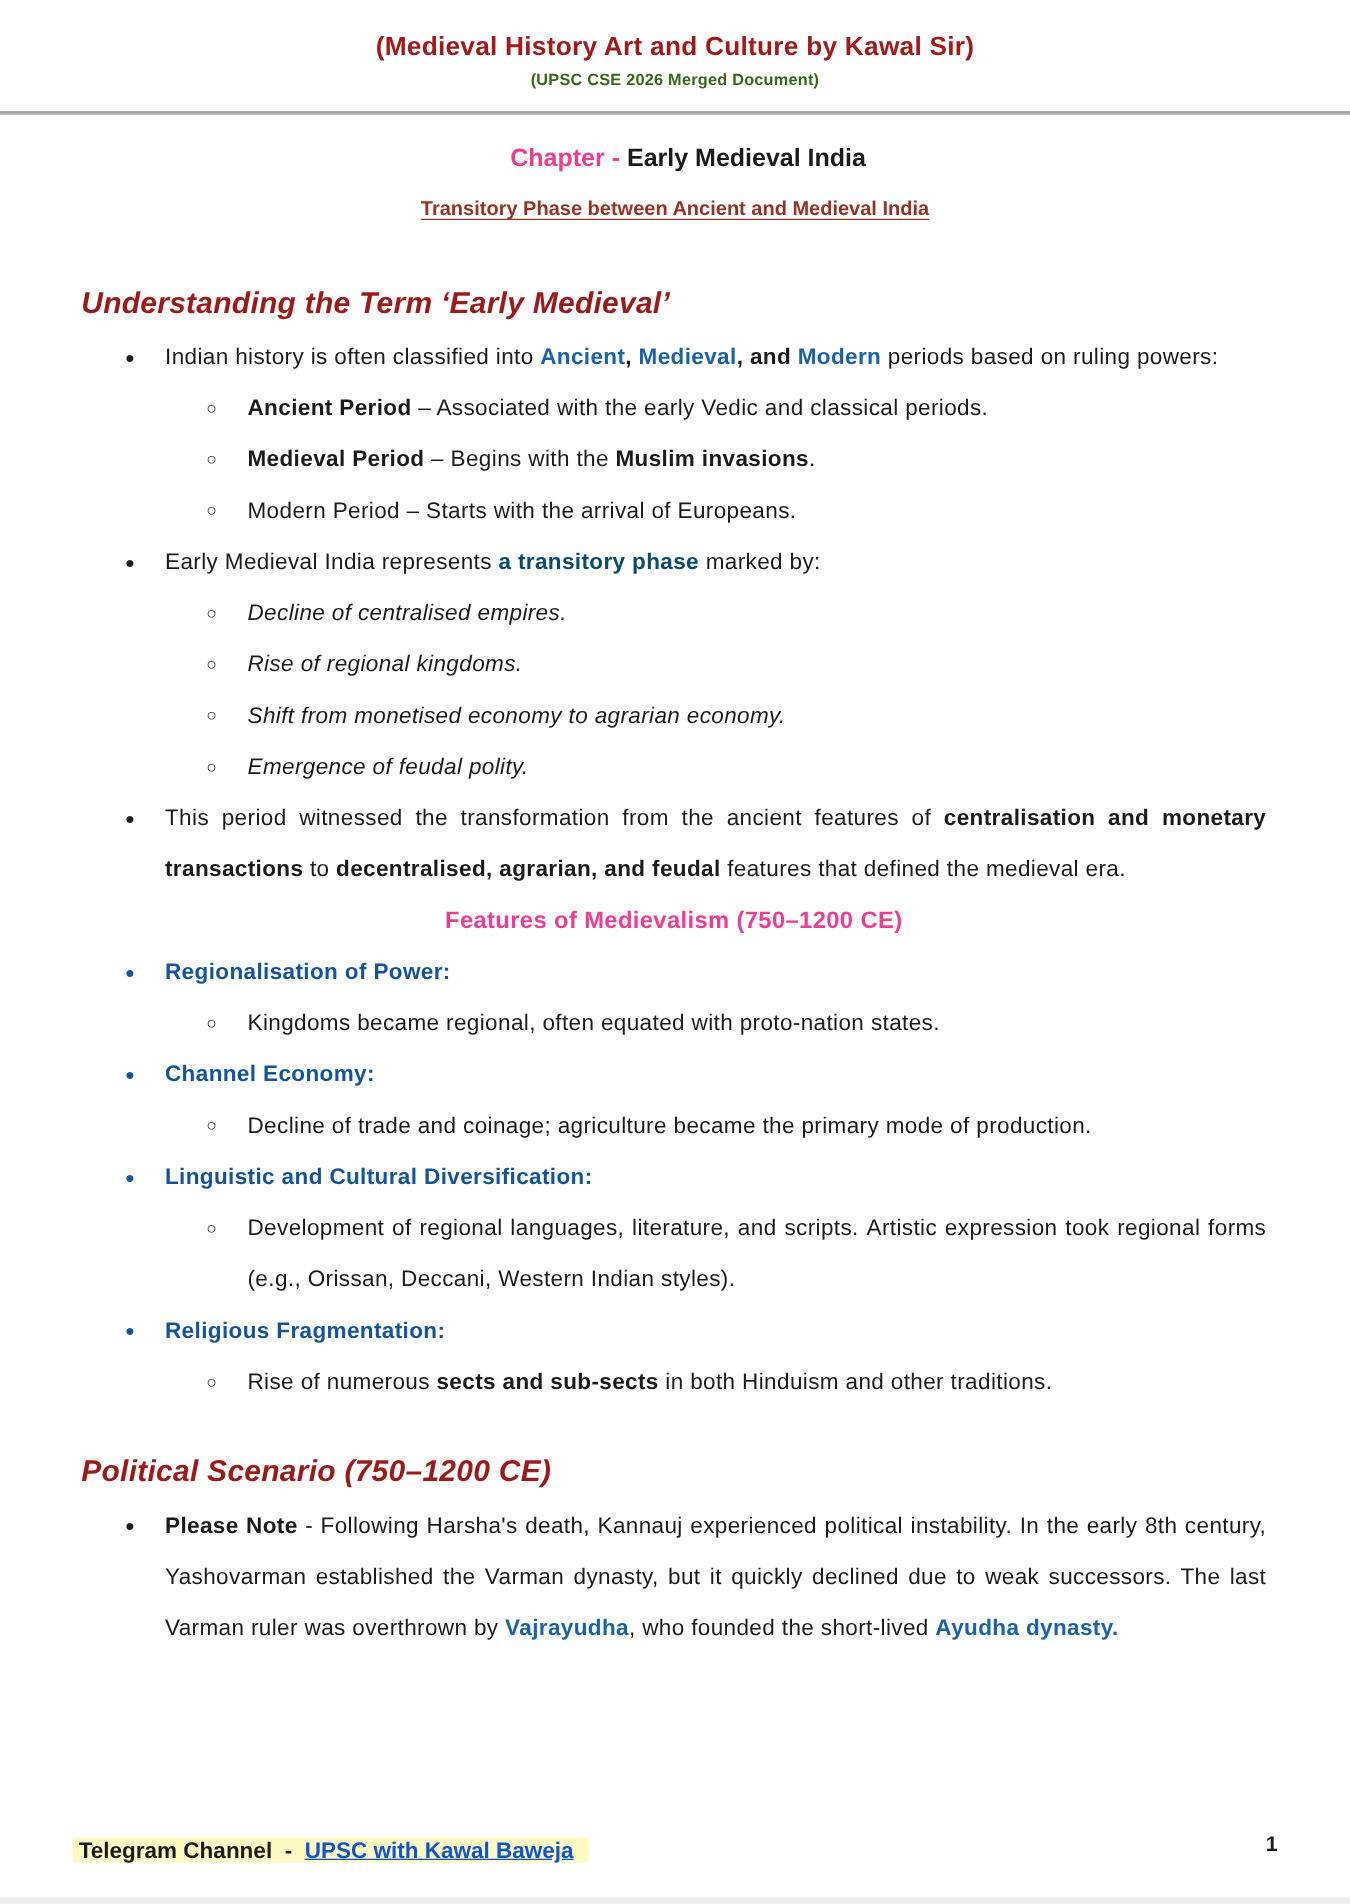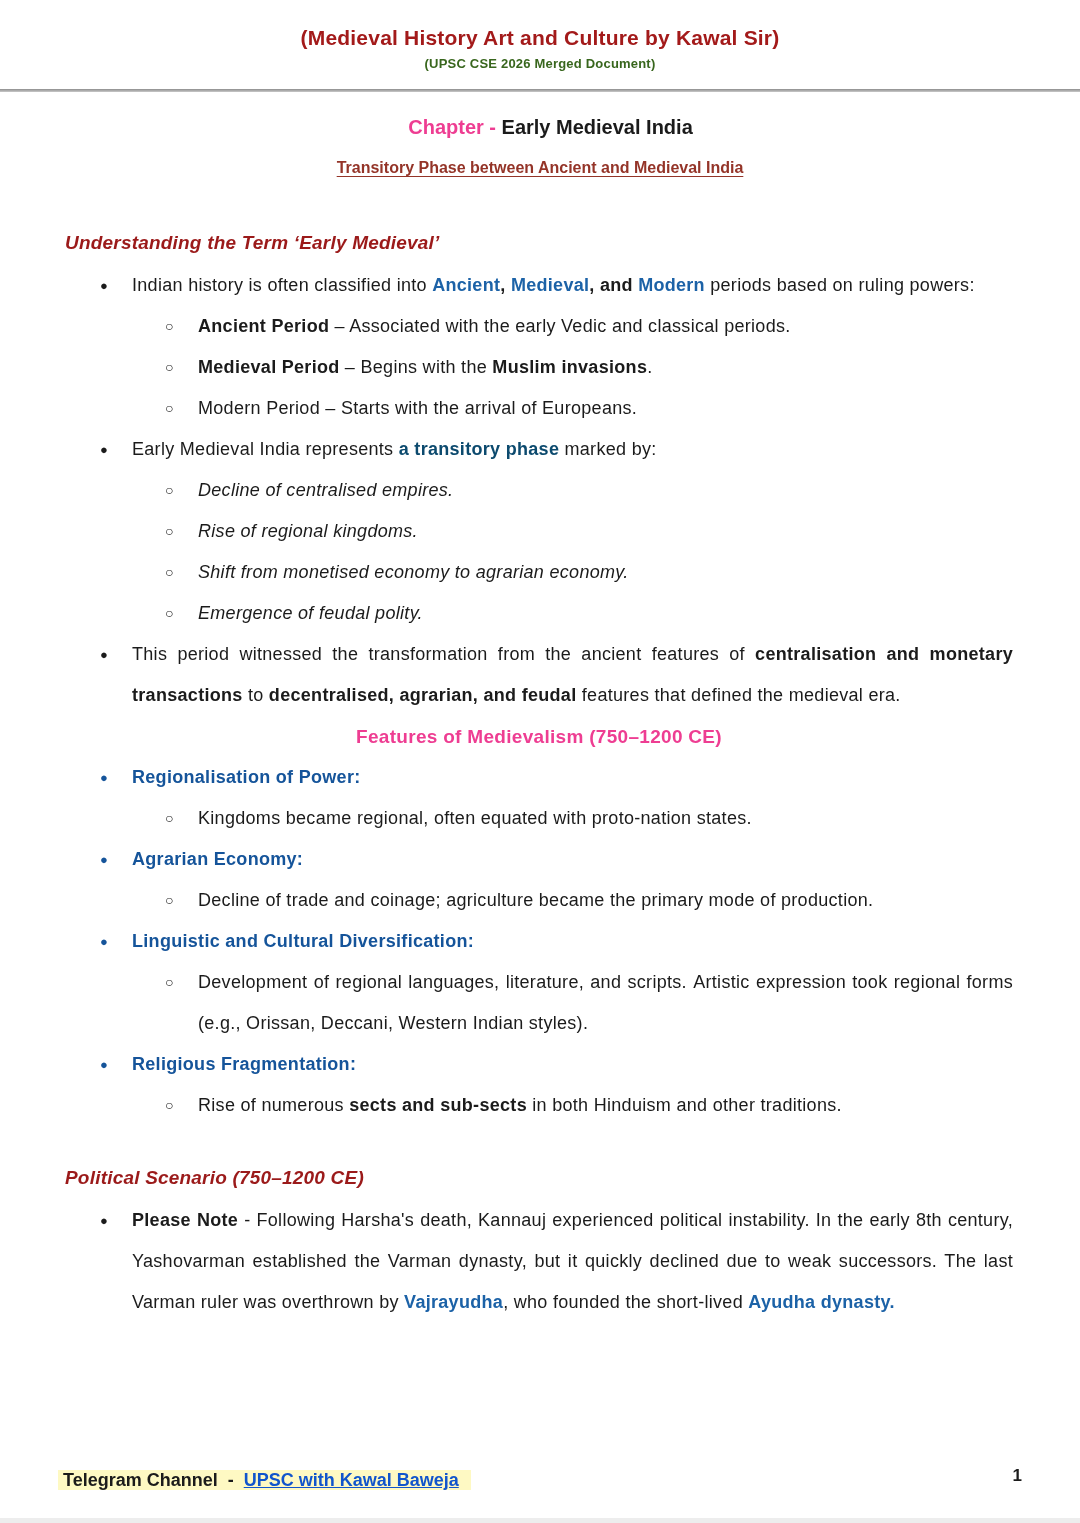--- a/index.html
+++ b/index.html
@@ -14,21 +14,21 @@
   .header{padding-top:24px;text-align:center;}
   .header .line1{font-size:21px;font-weight:700;line-height:27px;letter-spacing:.2px;}
   .header .line2{font-size:13px;font-weight:700;line-height:25px;letter-spacing:.2px;}
   .divider{margin-top:13px;height:3px;background:linear-gradient(#8d8d8d,#c9c9c9);}
   
   .chapter-line{margin-top:22px;text-align:center;font-size:20px;font-weight:700;line-height:26px;}
   .doc-title{margin-top:15px;text-align:center;font-size:16px;font-weight:700;line-height:26px;}
   .doc-title span{text-decoration:underline;text-underline-offset:3px;}
   
   .content{margin:0 67px 0 65px;}
-  .section-heading{font-size:19px;font-weight:700;font-style:italic;line-height:28px;letter-spacing:.2px;}
+  .section-heading{font-size:24px;font-weight:700;font-style:italic;line-height:28px;letter-spacing:.2px;}
   .sh-understanding{margin-top:48px;margin-bottom:8px;}
   .sh-political{margin-top:38px;margin-bottom:8px;}
   .block{position:relative;font-size:18px;line-height:41px;letter-spacing:.3px;}
   .block.justify{text-align:justify;}
   .center-heading{text-align:center;font-weight:700;font-size:19px;line-height:41px;}
   .bullet1{padding-left:67px;}
   .bullet2{padding-left:133px;}
   .marker{position:absolute;left:35px;top:0;line-height:41px;font-size:13px;}
   .bullet2 .marker{left:100px;font-size:14px;}
   .italic{font-style:italic;}
@@ -63,21 +63,21 @@
       <div class="block bullet2"><span class="marker">○</span><span>Modern Period – Starts with the arrival of Europeans.</span></div>
       <div class="block bullet1"><span class="marker">●</span><span>Early Medieval India represents </span><span style="font-weight: 700; color: #0c4a6e;">a transitory phase</span><span> marked by:</span></div>
       <div class="block bullet2 italic"><span class="marker">○</span><span>Decline of centralised empires.</span></div>
       <div class="block bullet2 italic"><span class="marker">○</span><span>Rise of regional kingdoms.</span></div>
       <div class="block bullet2 italic"><span class="marker">○</span><span>Shift from monetised economy to agrarian economy.</span></div>
       <div class="block bullet2 italic"><span class="marker">○</span><span>Emergence of feudal polity.</span></div>
       <div class="block bullet1 justify"><span class="marker">●</span><span>This period witnessed the transformation from the ancient features of </span><span style="font-weight: 700;">centralisation and monetary transactions</span><span> to </span><span style="font-weight: 700;">decentralised, agrarian, and feudal</span><span> features that defined the medieval era.</span></div>
       <div class="block center-heading" style="color: rgb(238, 61, 146);">Features of Medievalism (750–1200 CE)</div>
       <div class="block bullet1"><span class="marker" style="color: rgb(21, 84, 154);">●</span><span style="font-weight: 700; color: rgb(21, 84, 154);">Regionalisation of Power:</span></div>
       <div class="block bullet2"><span class="marker">○</span><span>Kingdoms became regional, often equated with proto-nation states.</span></div>
-      <div class="block bullet1"><span class="marker" style="color: rgb(21, 84, 154);">●</span><span style="font-weight: 700; color: rgb(21, 84, 154);">Agrarian Economy:</span></div>
+      <div class="block bullet1"><span class="marker" style="color: rgb(21, 84, 154);">●</span><span style="font-weight: 700; color: rgb(21, 84, 154);">Channel Economy:</span></div>
       <div class="block bullet2"><span class="marker">○</span><span>Decline of trade and coinage; agriculture became the primary mode of production.</span></div>
       <div class="block bullet1"><span class="marker" style="color: rgb(21, 84, 154);">●</span><span style="font-weight: 700; color: rgb(21, 84, 154);">Linguistic and Cultural Diversification:</span></div>
       <div class="block bullet2 justify"><span class="marker">○</span><span>Development of regional languages, literature, and scripts.&nbsp;Artistic expression took regional forms (e.g., Orissan, Deccani, Western Indian styles).</span></div>
       <div class="block bullet1"><span class="marker" style="color: rgb(21, 84, 154);">●</span><span style="font-weight: 700; color: rgb(21, 84, 154); margin-top: 36px;">Religious Fragmentation:</span></div>
       <div class="block bullet2"><span class="marker">○</span><span>Rise of numerous </span><span style="font-weight: 700;">sects and sub-sects</span><span> in both Hinduism and other traditions.</span></div>
       <div class="section-heading sh-political" style="color: rgb(155, 26, 26);">Political Scenario (750–1200 CE)</div>
       <div class="block bullet1 justify"><span class="marker">●</span><span style="font-weight: 700;">Please Note</span><span> - Following Harsha's death, Kannauj experienced political instability.&nbsp;In the early 8th century, Yashovarman established the Varman dynasty, but it quickly declined due to weak successors. The last Varman ruler was overthrown by </span><span style="font-weight: 700; color: rgb(28, 98, 167);">Vajrayudha</span><span>, who founded the short-lived </span><span style="font-weight: 700; color: rgb(28, 98, 167);">Ayudha dynasty.</span></div>
     </div>
 
   <div class="footer">

